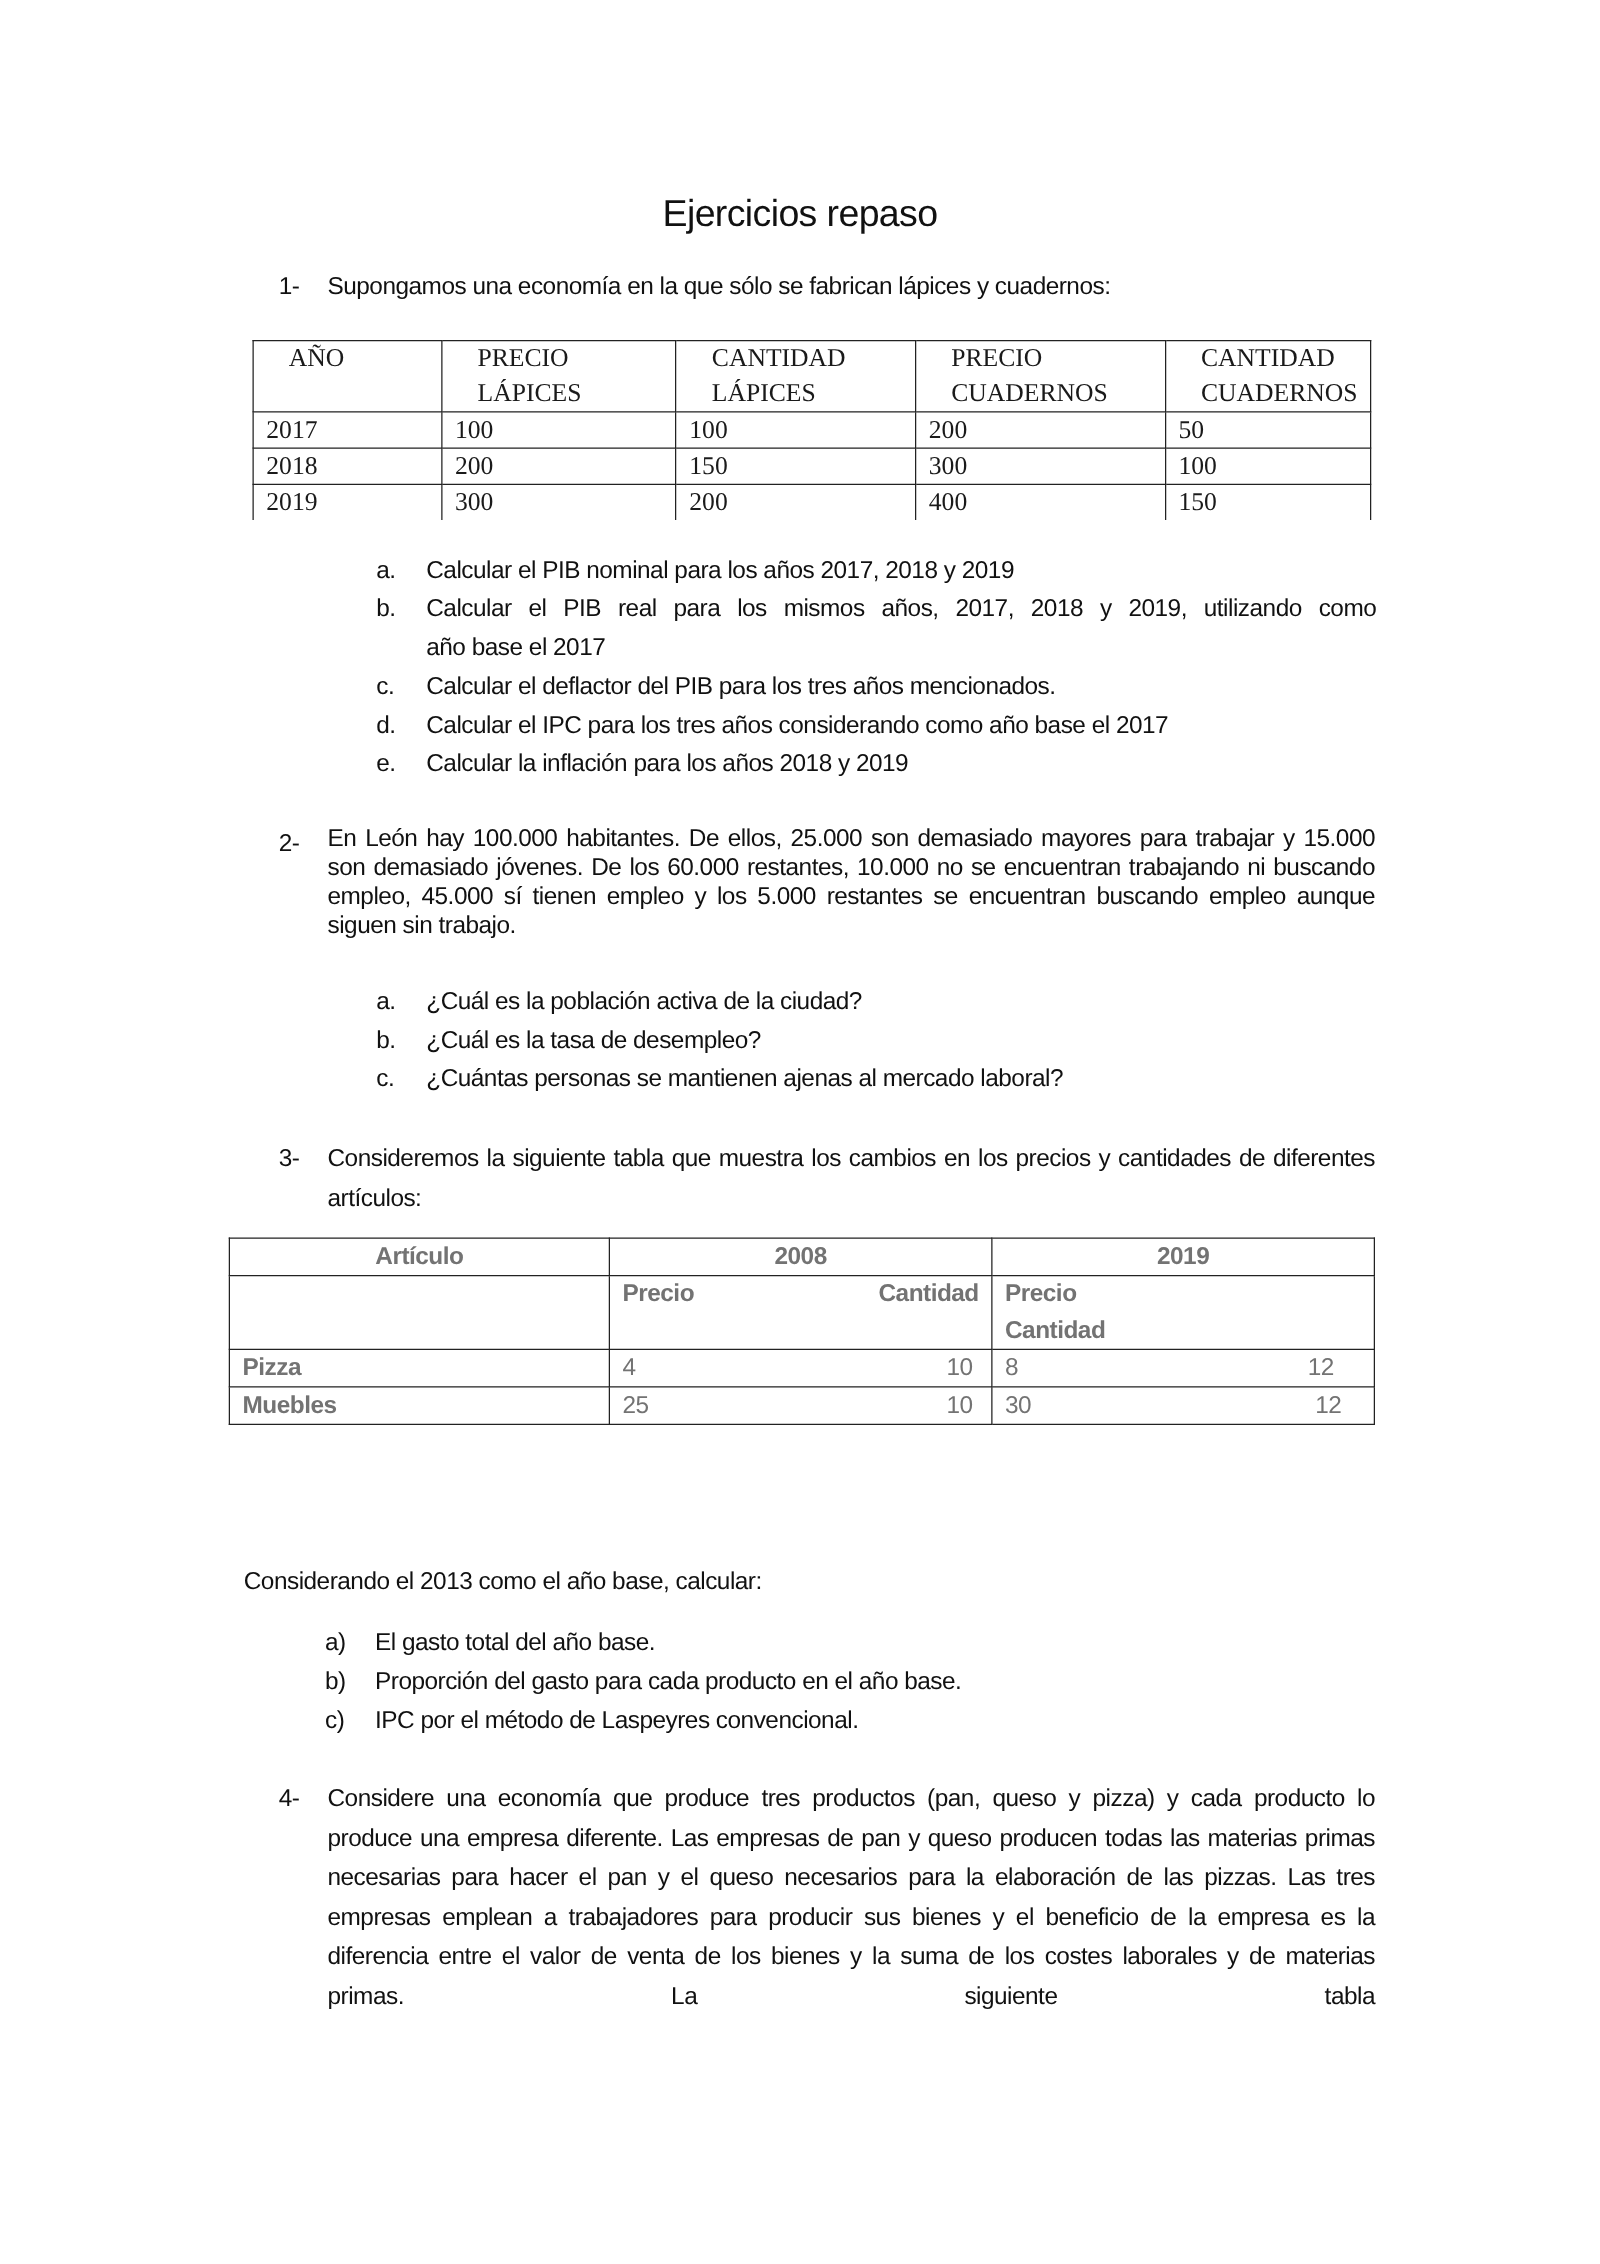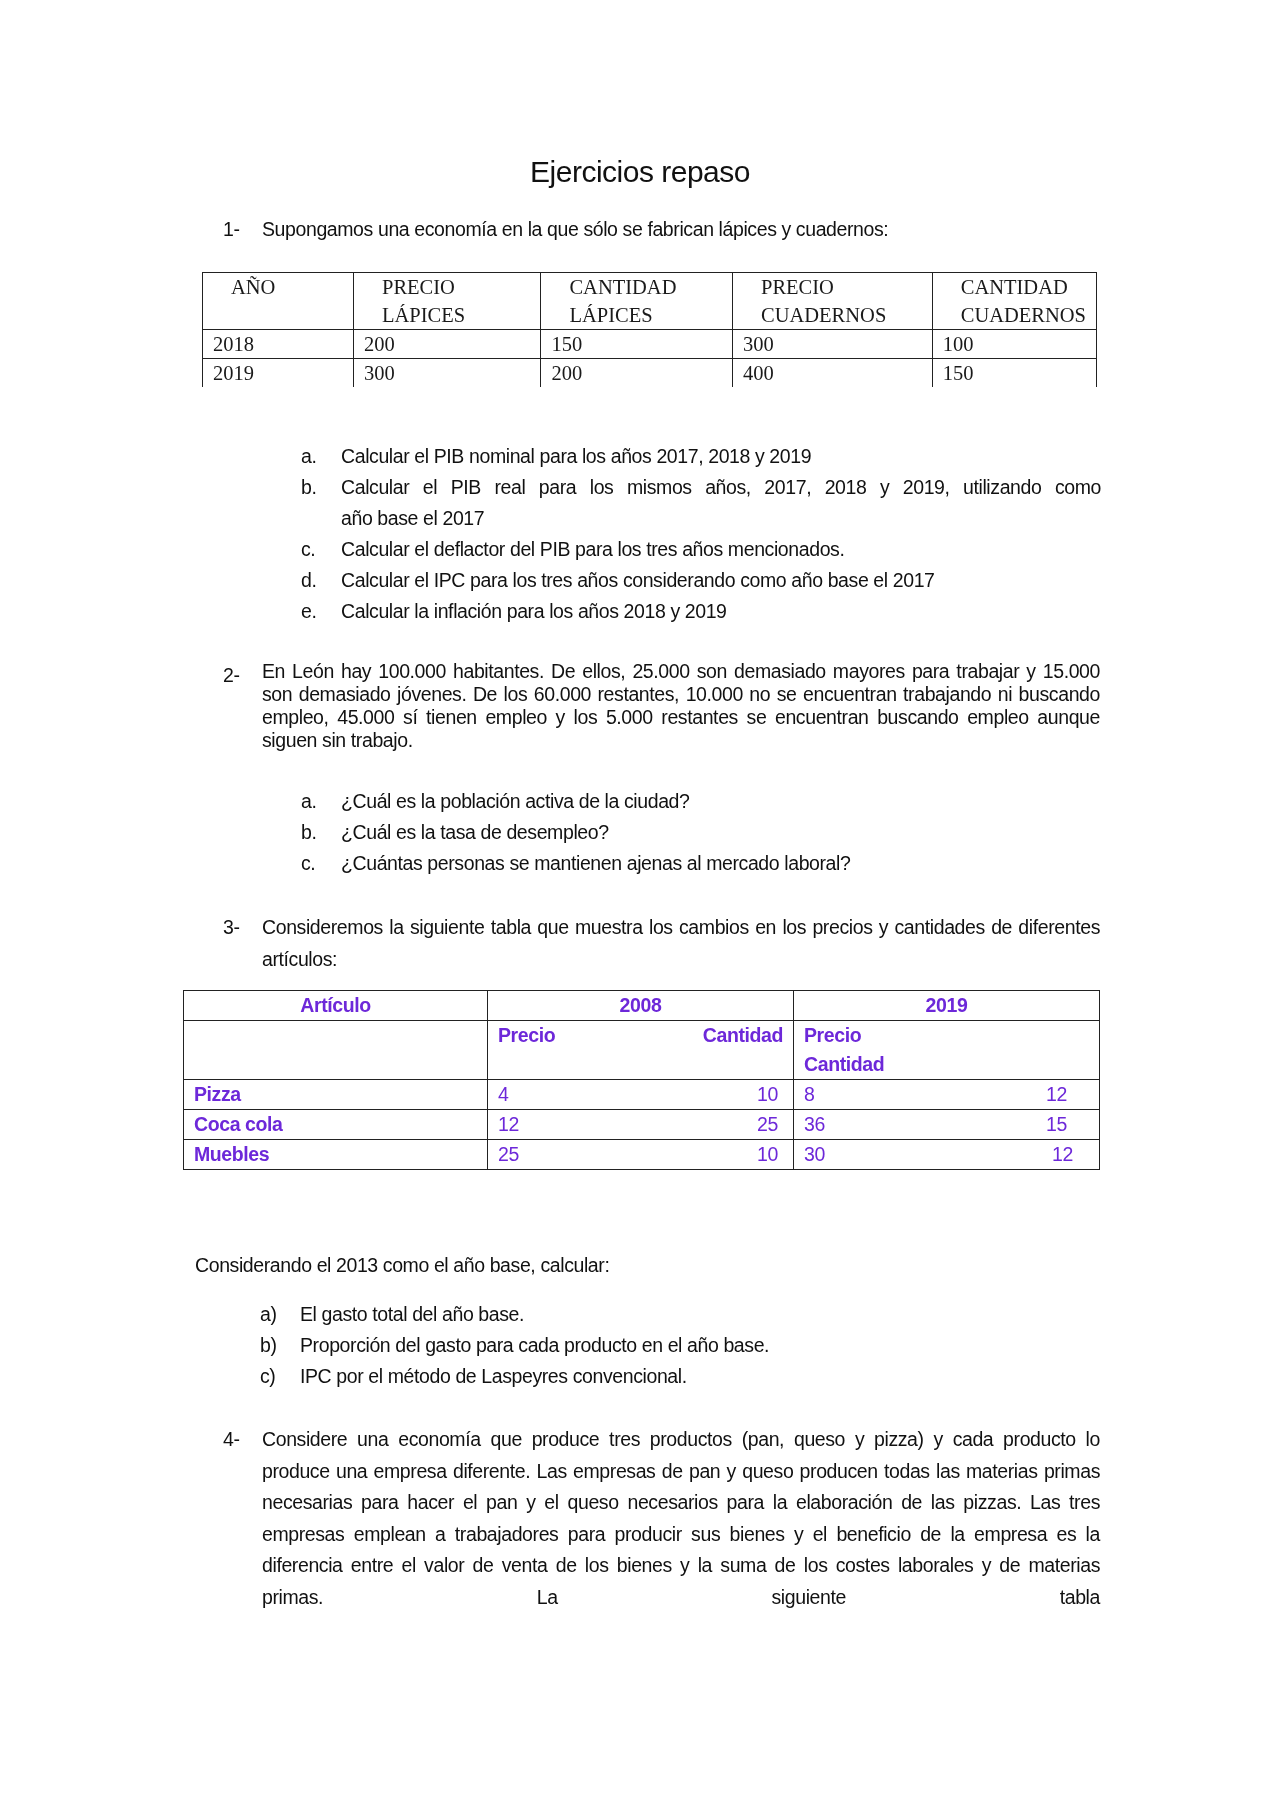--- a/index.html
+++ b/index.html
@@ -25,21 +25,21 @@
   .t1 { position: absolute; left: 202px; top: 272px; width: 895px; border-collapse: collapse;
         font-family: "Liberation Serif", serif; font-size: 20.5px; color: #1a1a1a; }
   .t1 td { border: 1.5px solid #222; padding: 0 10px; vertical-align: top; line-height: 28px; }
   .t1 tr.hdr td { height: 56px; padding-left: 28px; }
   .t1 tr.row td { height: 28px; }
   .t1 tr.last td { border-bottom: none; }
   .t1 tr td:first-child { border-left-width: 1.5px; }
 
   
   .t2 { position: absolute; left: 183px; top: 990px; width: 917px; border-collapse: collapse;
-        font-family: "Liberation Sans", sans-serif; font-size: 19.5px; color: #6d28d9; letter-spacing: -0.4px; }
+        font-family: "Liberation Sans", sans-serif; font-size: 19.5px; color: #737373; letter-spacing: -0.4px; }
   .t2 td { border: 1.5px solid #222; padding: 0 10px; line-height: 29px; vertical-align: top; }
   .t2 .c0 { width: 283px; }
   .t2 .c1 { width: 285px; }
   .t2 .c2 { width: 285px; }
   .t2 .b { font-weight: bold; }
   .t2 .center { text-align: center; }
   .split { display: flex; justify-content: space-between; }
   .split .r { text-align: right; padding-right: 5px; }
   .split2 { display: flex; justify-content: space-between; }
   .split2 .r { padding-right: 22px; }
@@ -58,20 +58,27 @@
     <table class="t1">
       <tbody>
           <tr class="hdr">
         <td style="width:126px;"><span>AÑO</span></td>
         <td style="width:162px;"><span>PRECIO</span><br><span>LÁPICES</span></td>
         <td style="width:162px;"><span>CANTIDAD</span><br><span>LÁPICES</span></td>
         <td style="width:168px;"><span>PRECIO</span><br><span>CUADERNOS</span></td>
         <td><span>CANTIDAD</span><br><span>CUADERNOS</span></td>
       </tr>
       <tr class="row">
+        <td>2017</td>
+        <td>100</td>
+        <td>100</td>
+        <td>200</td>
+        <td>50</td>
+      </tr>
+      <tr class="row">
         <td>2018</td>
         <td>200</td>
         <td>150</td>
         <td>300</td>
         <td>100</td>
       </tr>
       <tr class="row last">
         <td>2019</td>
         <td>300</td>
         <td>200</td>
@@ -156,35 +163,20 @@
               </div>
             </td>
         <td class="c2">
               <div class="split2">
                 <span>8</span>
                 <span class="r">12</span>
               </div>
             </td>
       </tr>
       <tr>
-        <td class="c0 b">Coca cola</td>
-        <td class="c1">
-              <div class="split">
-                <span>12</span>
-                <span class="r">25</span>
-              </div>
-            </td>
-        <td class="c2">
-              <div class="split2">
-                <span>36</span>
-                <span class="r">15</span>
-              </div>
-            </td>
-      </tr>
-      <tr>
         <td class="c0 b">Muebles</td>
         <td class="c1">
               <div class="split">
                 <span>25</span>
                 <span class="r">10</span>
               </div>
             </td>
         <td class="c2">
               <div class="split2">
                 <span>30</span>

